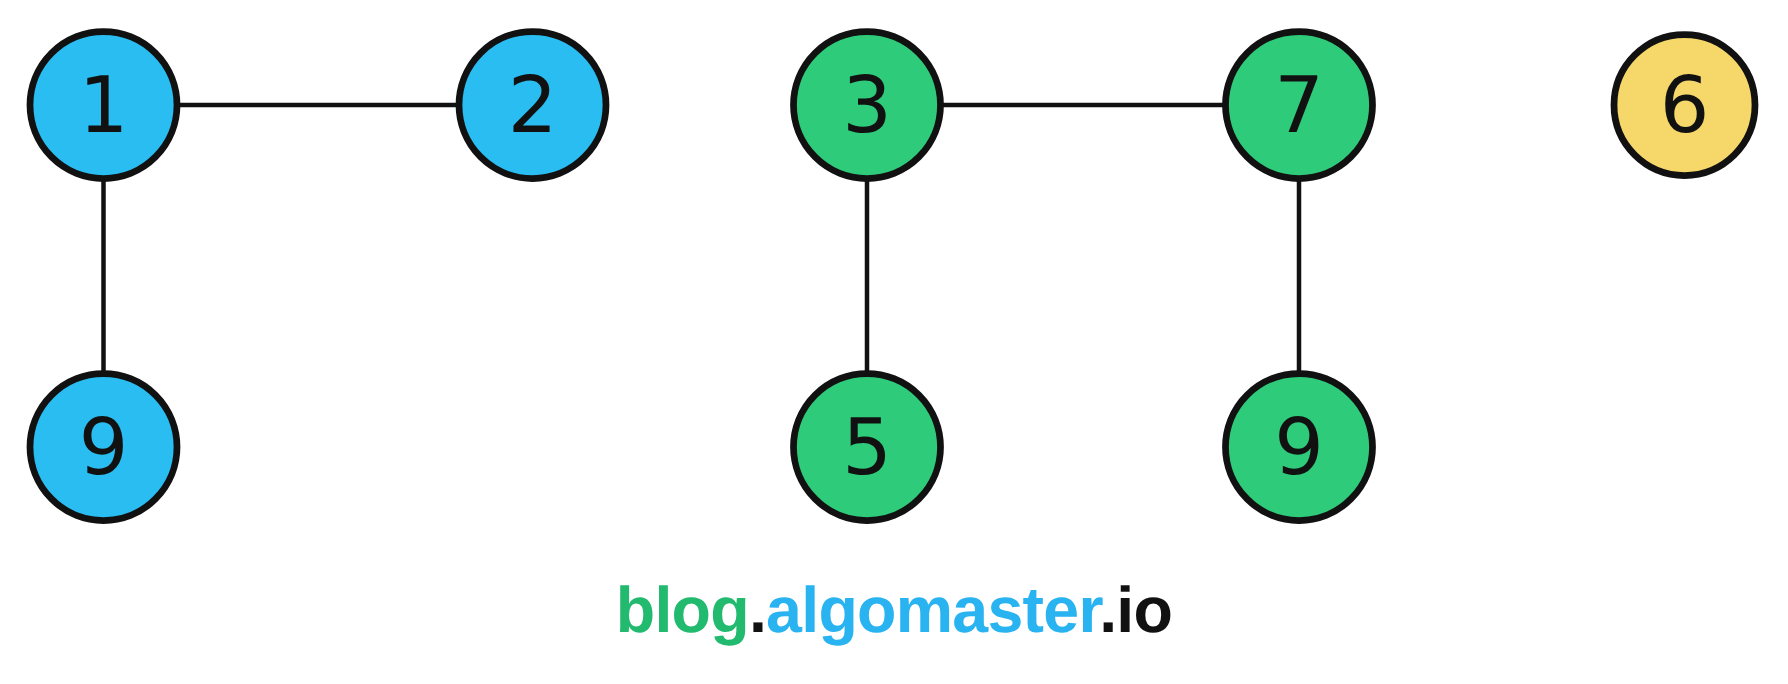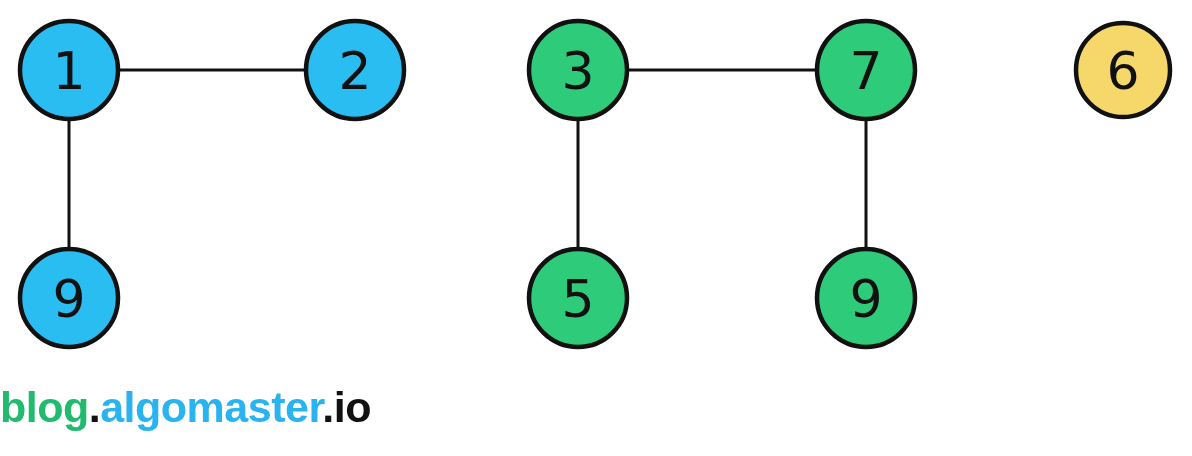--- a/index.html
+++ b/index.html
@@ -22,20 +22,21 @@
   }
   .graph-svg text {
     font-family: "DejaVu Sans", "Liberation Sans", sans-serif;
     font-weight: 500;
   }
   .footer {
     position: absolute;
     left: 0;
     right: 0;
     top: 384px;
+    text-align: center;
     font-size: 43px;
     font-weight: bold;
     letter-spacing: -0.5px;
     line-height: 1.1;
     white-space: nowrap;
   }
   .footer span { display: inline; }
 </style>
 </head>
 <body>

